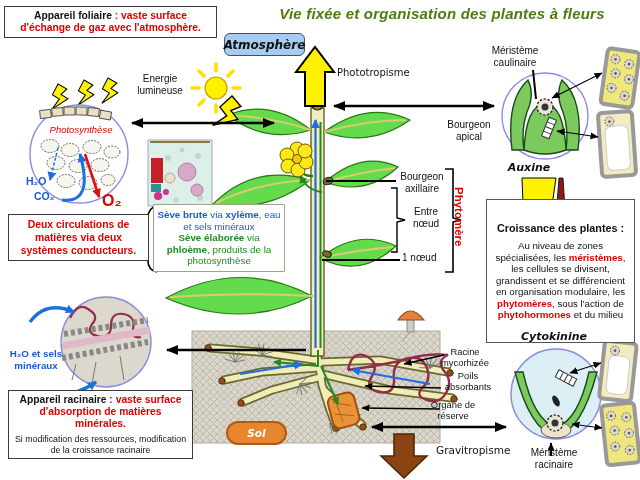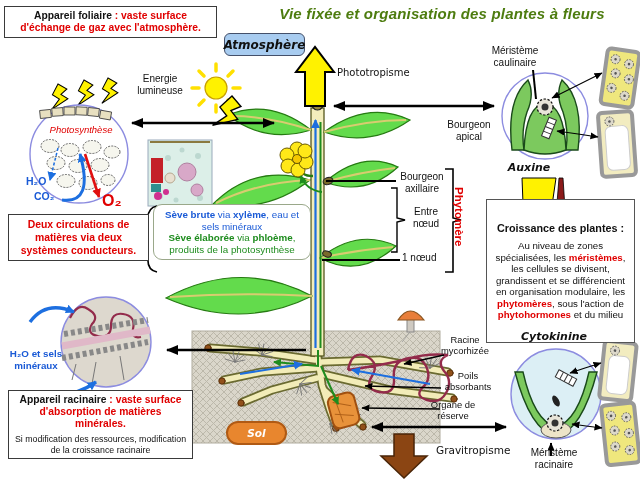--- a/index.html
+++ b/index.html
@@ -20,40 +20,40 @@
   #box-foliaire .sub{font-size:8.8px;margin-top:4px;}
   #chip-atmosphere{left:224px;top:33px;width:79px;height:21px;background:#a8ccf0;border:1.5px solid #44506a;border-radius:6px;
     font-size:12px;font-weight:bold;font-style:italic;display:flex;align-items:center;justify-content:center;}
   #lbl-energie{left:124px;top:73px;width:72px;font-size:10px;}
   #lbl-phototropisme{left:337px;top:67px;font-size:10px;}
   #lbl-photosynthese{left:40px;top:124px;width:82px;font-size:9.5px;font-weight:normal;font-style:italic;color:#e00000;}
   #lbl-h2o{left:26px;top:175px;font-size:10.5px;font-weight:bold;color:#1a5ad6;}
   #lbl-co2{left:34px;top:190px;font-size:10.5px;font-weight:bold;color:#1a5ad6;}
   #lbl-o2{left:102px;top:192px;font-size:16px;font-weight:bold;color:#e00000;}
   #box-circul{left:8px;top:214px;width:141px;font-size:10.4px;font-weight:bold;color:#e00000;line-height:1.25;}
-  #box-seve{left:153px;top:204px;width:158px;border:1.2px solid #9aa88a;border-radius:9px;background:#fff;
+  #box-seve{left:153px;top:204px;width:132px;border:1.2px solid #9aa88a;border-radius:1px;background:#fff;
     padding:4px 3px;font-size:9.8px;line-height:1.22;box-sizing:border-box;}
   #lbl-h2osels{left:5px;top:348px;width:62px;font-size:9.8px;font-weight:bold;color:#1a5ad6;}
   #box-racinaire{left:8px;top:390px;width:185px;font-size:10.3px;}
   #box-racinaire .sub{font-size:8.8px;margin-top:4px;}
   #chip-sol{left:226px;top:421px;width:57px;height:20px;background:#e8862e;border:2px solid #b05a14;border-radius:12px;
     color:#fff;font-size:10.5px;font-weight:bold;font-style:italic;display:flex;align-items:center;justify-content:center;}
   #lbl-gravitropisme{left:436px;top:444px;font-size:10.5px;}
   #lbl-mercaul{left:478px;top:45px;width:74px;font-size:10px;}
   #lbl-bapical{left:441px;top:119px;width:56px;font-size:10px;}
   #lbl-auxine{left:501px;top:161px;width:56px;font-size:11px;font-weight:bold;font-style:italic;}
   #lbl-baxil{left:396px;top:171px;width:52px;font-size:10px;}
   #lbl-entrenoeud{left:406px;top:206px;width:40px;font-size:10px;}
   #lbl-unnoeud{left:402px;top:252px;width:46px;font-size:10px;}
   #lbl-phytomere{left:453px;top:187px;height:92px;font-size:11.5px;font-weight:bold;color:#e00000;writing-mode:vertical-rl;}
   #box-croissance{left:486px;top:199px;width:149px;border:1.5px solid #555;font-size:9.7px;line-height:1.24;padding:22px 3px;}
   #box-croissance .hd{font-size:10.8px;font-weight:bold;margin-bottom:5px;}
   #lbl-cytokinine{left:518px;top:330px;width:72px;font-size:11px;font-weight:bold;font-style:italic;}
   #lbl-merrac{left:510px;top:447px;width:88px;font-size:10px;}
-  #lbl-rmyco{left:434px;top:334px;width:62px;font-size:9.4px;}
+  #lbl-rmyco{left:434px;top:346px;width:62px;font-size:9.4px;}
   #lbl-poils{left:438px;top:370px;width:60px;font-size:9.4px;}
   #lbl-organe{left:421px;top:399px;width:64px;font-size:9.4px;}
 </style>
 </head>
 <body>
 
 <div id="canvas">
 
 <svg width="640" height="480" viewBox="0 0 640 480">
   <defs>

